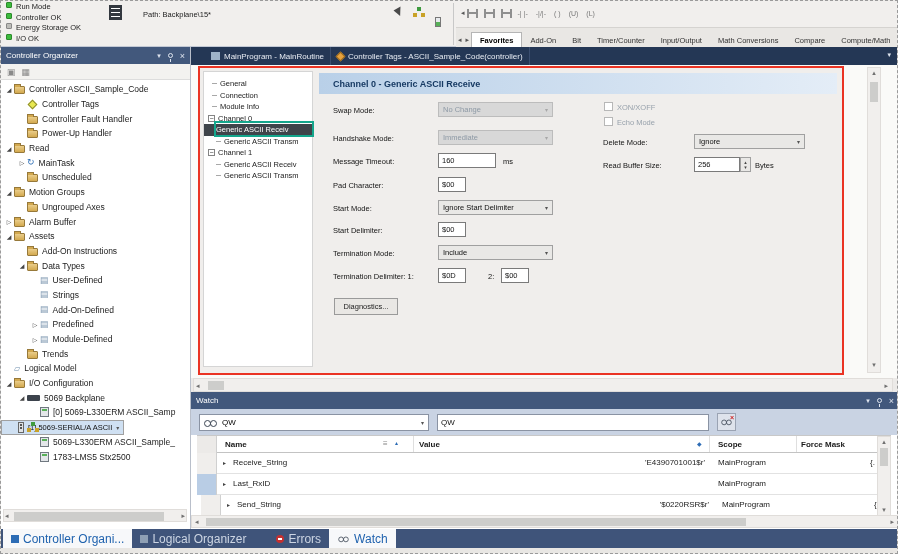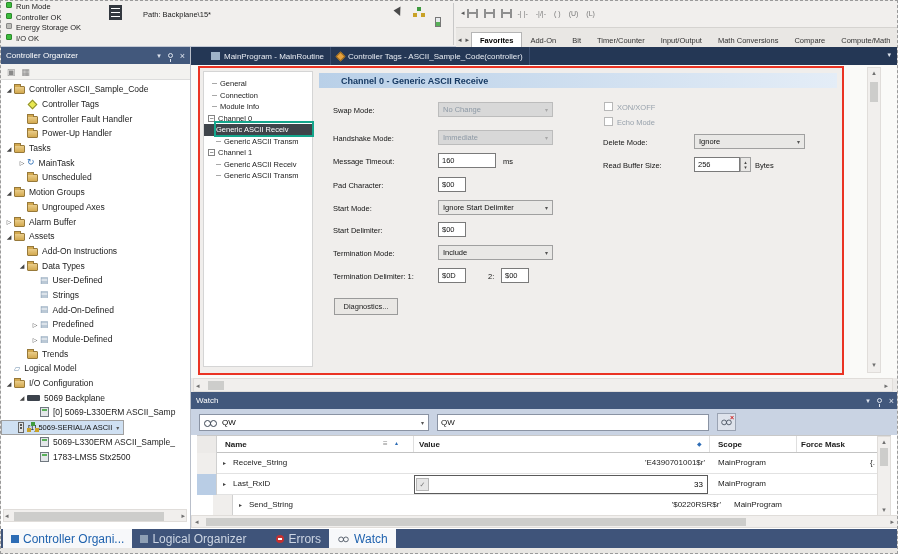--- a/index.html
+++ b/index.html
@@ -219,21 +219,21 @@
           <span class="txt">Controller Fault Handler</span>
         </div>
       <div class="t-row d1">
           <span class="exp"></span>
           <span class="t-ic i-folder"></span>
           <span class="txt">Power-Up Handler</span>
         </div>
       <div class="t-row d0">
           <span class="exp exp-o"></span>
           <span class="t-ic i-folder"></span>
-          <span class="txt">Tasks</span>
+          <span class="txt">Read</span>
         </div>
       <div class="t-row d1">
           <span class="exp exp-c"></span>
           <span class="t-ic i-task">↻</span>
           <span class="txt">MainTask</span>
         </div>
       <div class="t-row d1">
           <span class="exp"></span>
           <span class="t-ic i-folder"></span>
           <span class="txt">Unscheduled</span>
@@ -394,21 +394,21 @@
       <div class="mt-row mt-child">
           <span class="mt-dash"></span>
           <span>Generic ASCII Receiv</span>
         </div>
       <div class="mt-row mt-child">
           <span class="mt-dash"></span>
           <span>Generic ASCII Transm</span>
         </div>
     </div>
 
-    <div class="abs" style="left:128px;top:8px;width:518px;height:15px;background:linear-gradient(90deg,#b9d0e8,#e4edf7);display:flex;align-items:center;padding-left:22px;font-size:9px;font-weight:bold;color:#173a63;">
+    <div class="abs" style="left:128px;top:8px;width:518px;height:21px;background:linear-gradient(90deg,#b9d0e8,#e4edf7);display:flex;align-items:center;padding-left:14px;font-size:9px;font-weight:bold;color:#173a63;">
       <span>Channel 0 - Generic ASCII Receive</span>
     </div>
 
     <span class="form-lbl" style="left:142px;top:41px;">Swap Mode:</span>
     <div class="sel dis" style="left:247px;top:37px;width:115px;">
         <span>No Change</span>
       </div>
 
     <span class="form-lbl" style="left:142px;top:69px;">Handshake Mode:</span>
     <div class="sel dis" style="left:247px;top:65px;width:115px;">
@@ -524,28 +524,24 @@
         <span class="wcell" style="left:36px;top:5px;">Receive_String</span>
         <span class="wcell" style="left:220px;top:5px;width:288px;text-align:right;">'E4390701001$r'</span>
         <span class="wcell" style="left:521px;top:5px;">MainProgram</span>
         <span class="wcell" style="left:604px;top:5px;width:74px;text-align:right;">{.</span>
       </div>
 
       <div class="abs" style="left:0;top:38px;width:680px;height:21px;border-bottom:1px solid #e2e2e2;">
         <div class="abs" style="left:0;top:0;width:20px;height:21px;background:#b9cde5;border-right:1px solid #d0d0d0;"></div>
         <span class="wcell" style="left:26px;top:6px;font-size:6px;color:#444;">▸</span>
         <span class="wcell" style="left:36px;top:5px;">Last_RxID</span>
-        <div class="abs" style="left:217px;top:1px;width:294px;height:19px;background:#fff;border:1px solid #5a5a5a;display:flex;align-items:center;">
-          <span style="width:13px;height:13px;margin-left:1px;background:#e6e6e6;border:1px solid #b5b5b5;font-size:7px;color:#7a7a7a;text-align:center;line-height:12px;">✓</span>
-          <span style="margin-left:auto;padding-right:4px;font-size:8px;">33</span>
-        </div>
         <span class="wcell" style="left:521px;top:5px;">MainProgram</span>
       </div>
 
-      <div class="abs" style="left:16px;top:59px;width:680px;height:21px;border-bottom:1px solid #e2e2e2;">
+      <div class="abs" style="left:4px;top:59px;width:680px;height:21px;border-bottom:1px solid #e2e2e2;">
         <div class="abs" style="left:0;top:0;width:20px;height:21px;background:#f0eeec;border-right:1px solid #d0d0d0;"></div>
         <span class="wcell" style="left:26px;top:6px;font-size:6px;color:#444;">▸</span>
         <span class="wcell" style="left:36px;top:5px;">Send_String</span>
         <span class="wcell" style="left:220px;top:5px;width:288px;text-align:right;">'$0220RSR$r'</span>
         <span class="wcell" style="left:521px;top:5px;">MainProgram</span>
         <span class="wcell" style="left:604px;top:5px;width:74px;text-align:right;">{.</span>
       </div>
 
       <div class="abs sb-track" style="left:680px;top:0;width:14px;height:80px;">
         <div class="sb-arr">▴</div>

